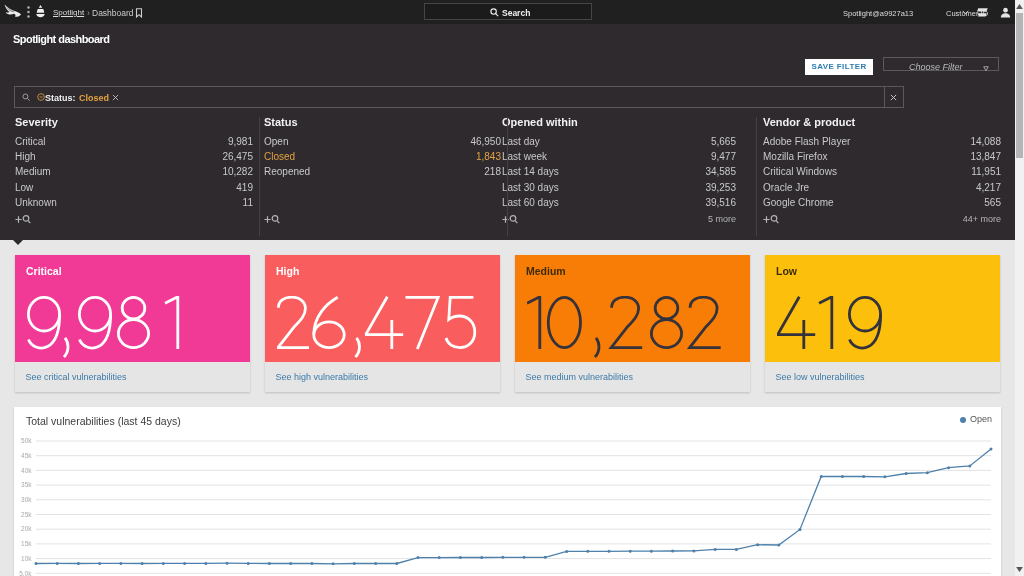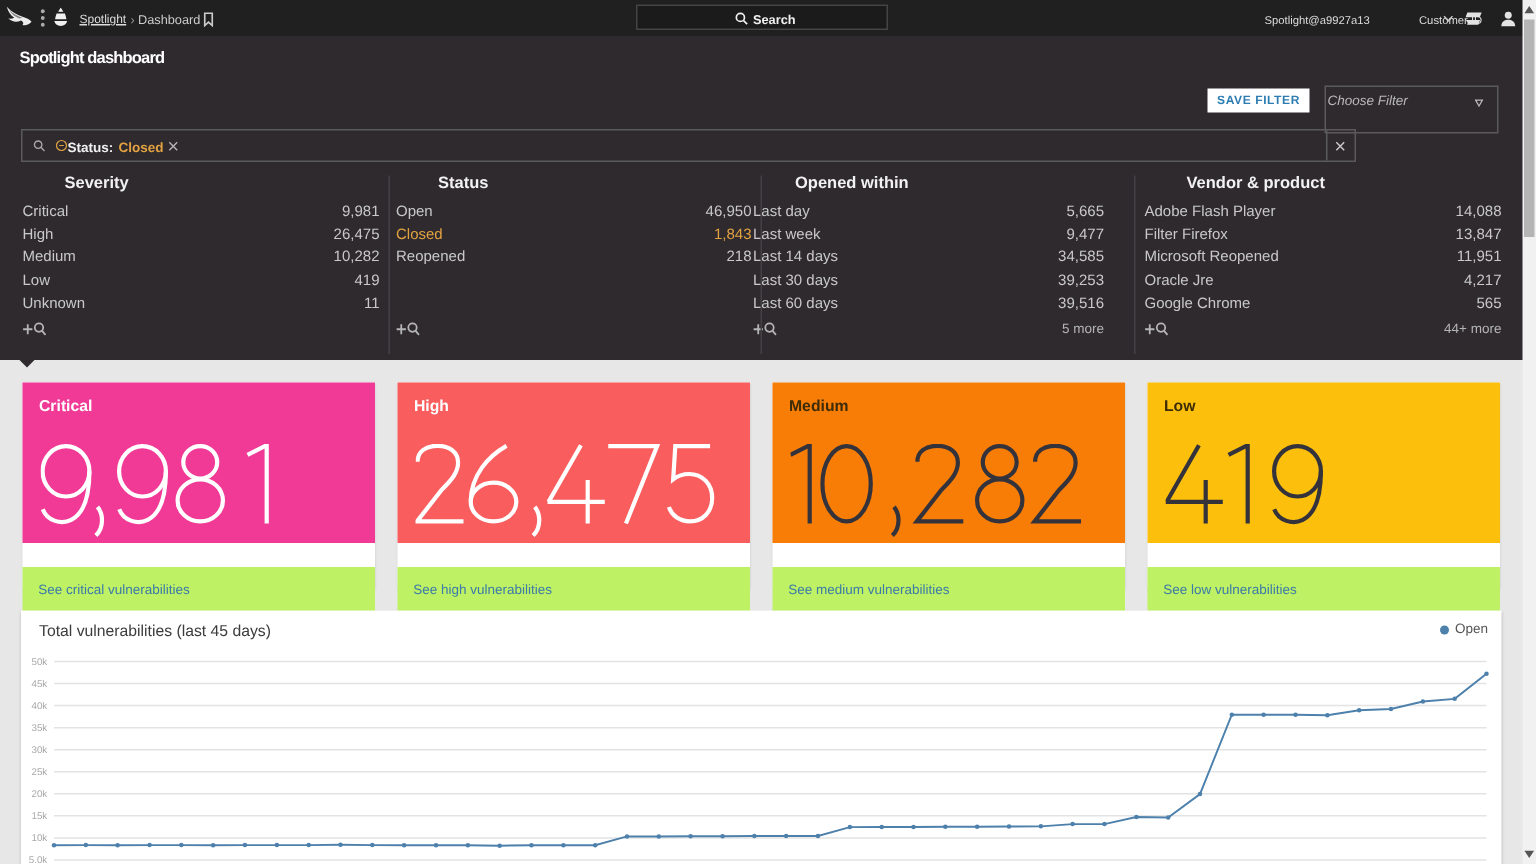--- a/index.html
+++ b/index.html
@@ -1,28 +1,28 @@
 <!DOCTYPE html>
 <html><head><meta charset="utf-8">
 <style>
 * { margin:0; padding:0; box-sizing:border-box; }
 html,body { width:1024px; height:576px; overflow:hidden; background:#e7e7e7;
   font-family:"Liberation Sans", sans-serif; }
 #topbar { position:absolute; left:0; top:0; width:1024px; height:24px; background:#202020;padding-left:44px; }
 #topbar span { position:absolute; font-size:8.5px; color:#ddd; }
 #panel { position:absolute; left:0; top:24px; width:1024px; height:216px; background:#2e2a2e; }
-.fhead { position:absolute; left:0; top:1px; font-size:11px; font-weight:bold; color:#f2f2f2;margin-left:28px; }
+.fhead { position:absolute; left:0; top:1px; font-size:11px; font-weight:bold; color:#f2f2f2; }
 .frow { position:absolute; left:0; right:0; font-size:10px; height:15.2px; display:flex; justify-content:space-between; align-items:center; }
 .fbot { position:absolute; left:0; right:0; top:98px; display:flex; justify-content:space-between; align-items:center; height:12px; }
 .fmore { font-size:9px; color:#b5b5b5; }
 .fdiv { position:absolute; top:93px; height:119px; width:1px; background:#454045; }
 .card { position:absolute; top:255px; width:235px; height:137px; background:#fff; box-shadow:0 1px 2px rgba(0,0,0,.18); }
 .cblock { position:absolute; left:0; top:0; width:235px; height:107px; }
 .clabel { position:absolute; left:11px; top:10px; font-size:10.5px; font-weight:bold; }
-.cfoot { position:absolute; left:0; top:123px; width:235px; height:30px; background:#bef264; }
+.cfoot { position:absolute; left:0; top:107px; width:235px; height:30px; background:#e5e5e5; }
 .clink { position:absolute; left:10.5px; top:10px; font-size:9px; letter-spacing:0; color:#3c7aa8; white-space:nowrap; }
 #chartcard { position:absolute; left:14px; top:407px; width:987px; height:180px; background:#fff; box-shadow:0 1px 2px rgba(0,0,0,.18); }
 #scroll { position:absolute; left:1015px; top:0; width:9px; height:576px; background:#f1f1f1; z-index:50; }
 #thumb { position:absolute; left:1016px; top:13px; width:7px; height:145px; background:#b5b5b5; z-index:51; }
 </style></head>
 <body>
 <div id="topbar">
   <svg width="19" height="14" viewBox="0 0 19 14" style="position:absolute;left:3px;top:4px">
     <path fill="#ececec" d="M1.5,0.5 C4.5,4 8.5,6 12.5,7.3 C15,8.1 17,9.1 18,10.5 C16.5,12.2 14.5,13.2 12,12.7 C13,11.5 12.5,10.4 11,9.7 C8,11.1 5,10.6 2.5,8.4 C4,8.6 5.5,8.4 6.5,7.9 C4,6.2 2.5,3.9 1.5,0.5 Z"></path>
     <path fill="#8a8a8a" d="M3,2.5 C6,5.5 9,6.8 12,7.8 L10,8.3 C7,7.3 4.5,5.5 3,2.5 Z"></path>
@@ -57,21 +57,21 @@
     <path fill="#e3e3e3" d="M0.5,10.5 H19.5 L17,17 H8 L4.5,17 H2 L3,14.5 Z"></path>
   </svg>
   <svg width="11" height="11" viewBox="0 0 26 26" style="position:absolute;left:1000px;top:7px">
     <circle cx="13" cy="7.5" r="5.5" fill="#e3e3e3"></circle>
     <path d="M2,25 C2,17 8,14.5 13,14.5 C18,14.5 24,17 24,25 Z" fill="#e3e3e3"></path>
   </svg>
 </div>
 <div id="panel">
   <div style="position:absolute;left:13px;top:9px;font-size:11px;letter-spacing:-.55px;font-weight:bold;color:#fff">Spotlight dashboard</div>
   <div style="position:absolute;left:805px;top:35px;width:68px;height:16px;background:#fff;color:#2d7db3;font-size:8px;font-weight:bold;text-align:center;line-height:16px;letter-spacing:.4px">SAVE FILTER</div>
-  <div style="position:absolute;left:883px;top:33px;width:116px;height:32px;border:1px solid #5a5a5a;color:#b9b9b9;font-size:9px;font-style:italic;line-height:19px;padding-left:1px">Choose Filter
+  <div style="position:absolute;left:883px;top:33px;width:116px;height:14px;border:1px solid #5a5a5a;color:#b9b9b9;font-size:9px;font-style:italic;line-height:19px;padding-left:25px">Choose Filter
     <svg width="6" height="5.5" viewBox="0 0 10 9" style="position:absolute;right:9px;top:8px">
         <path d="M1.2,1.2 H8.8 L5,7.8 Z" fill="none" stroke="#b9b9b9" stroke-width="1.4"></path>
       </svg>
   </div>
   <div style="position:absolute;left:14px;top:62px;width:890px;height:22px;border:1px solid #5a5a5a">
     <svg width="9" height="9" viewBox="0 0 12 12" style="position:absolute;left:7px;top:6px">
         <circle cx="4.6" cy="4.6" r="3.3" fill="none" stroke="#aaa" stroke-width="1.2"></circle>
         <path d="M7.2,7.2 L10.2,10.2" stroke="#aaa" stroke-width="1.2"></path>
       </svg>
     <svg width="8" height="8" viewBox="0 0 12 12" style="position:absolute;left:21.5px;top:6px">
@@ -177,25 +177,25 @@
         <span class="fmore">5 more</span>
       </div>
     </div>
     <div style="position:absolute;left:763px;top:91px;width:238px;height:112px">
       <div class="fhead">Vendor &amp; product</div>
       <div class="frow" style="top:19.0px;color:#c9c9c9">
         <span>Adobe Flash Player</span>
         <span class="fval">14,088</span>
       </div>
       <div class="frow" style="top:34.2px;color:#c9c9c9">
-        <span>Filter Firefox</span>
+        <span>Mozilla Firefox</span>
         <span class="fval">13,847</span>
       </div>
       <div class="frow" style="top:49.4px;color:#c9c9c9">
-        <span>Microsoft Reopened</span>
+        <span>Critical Windows</span>
         <span class="fval">11,951</span>
       </div>
       <div class="frow" style="top:64.6px;color:#c9c9c9">
         <span>Oracle Jre</span>
         <span class="fval">4,217</span>
       </div>
       <div class="frow" style="top:79.8px;color:#c9c9c9">
         <span>Google Chrome</span>
         <span class="fval">565</span>
       </div>

